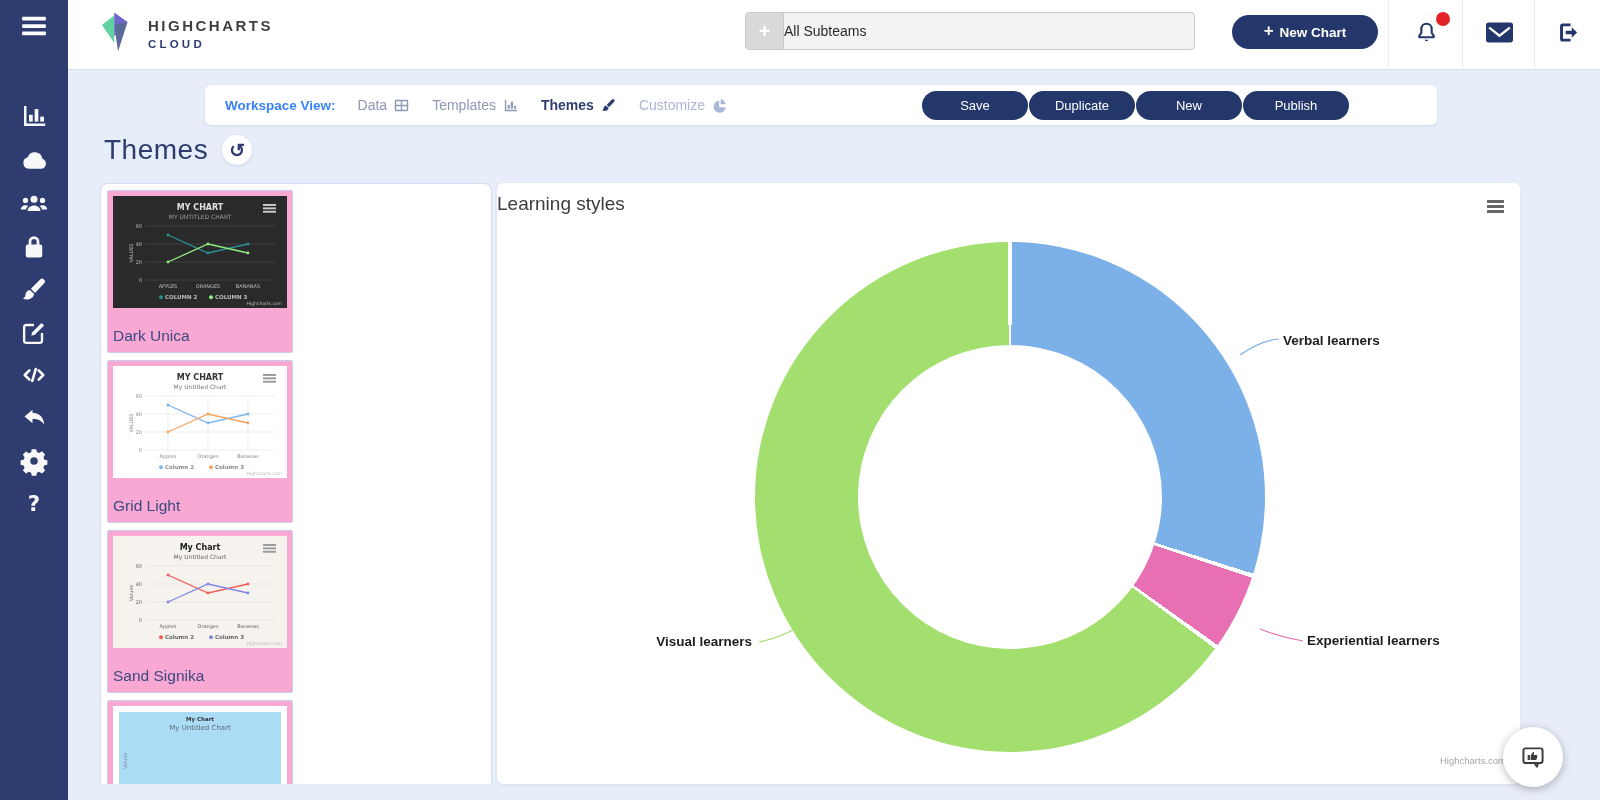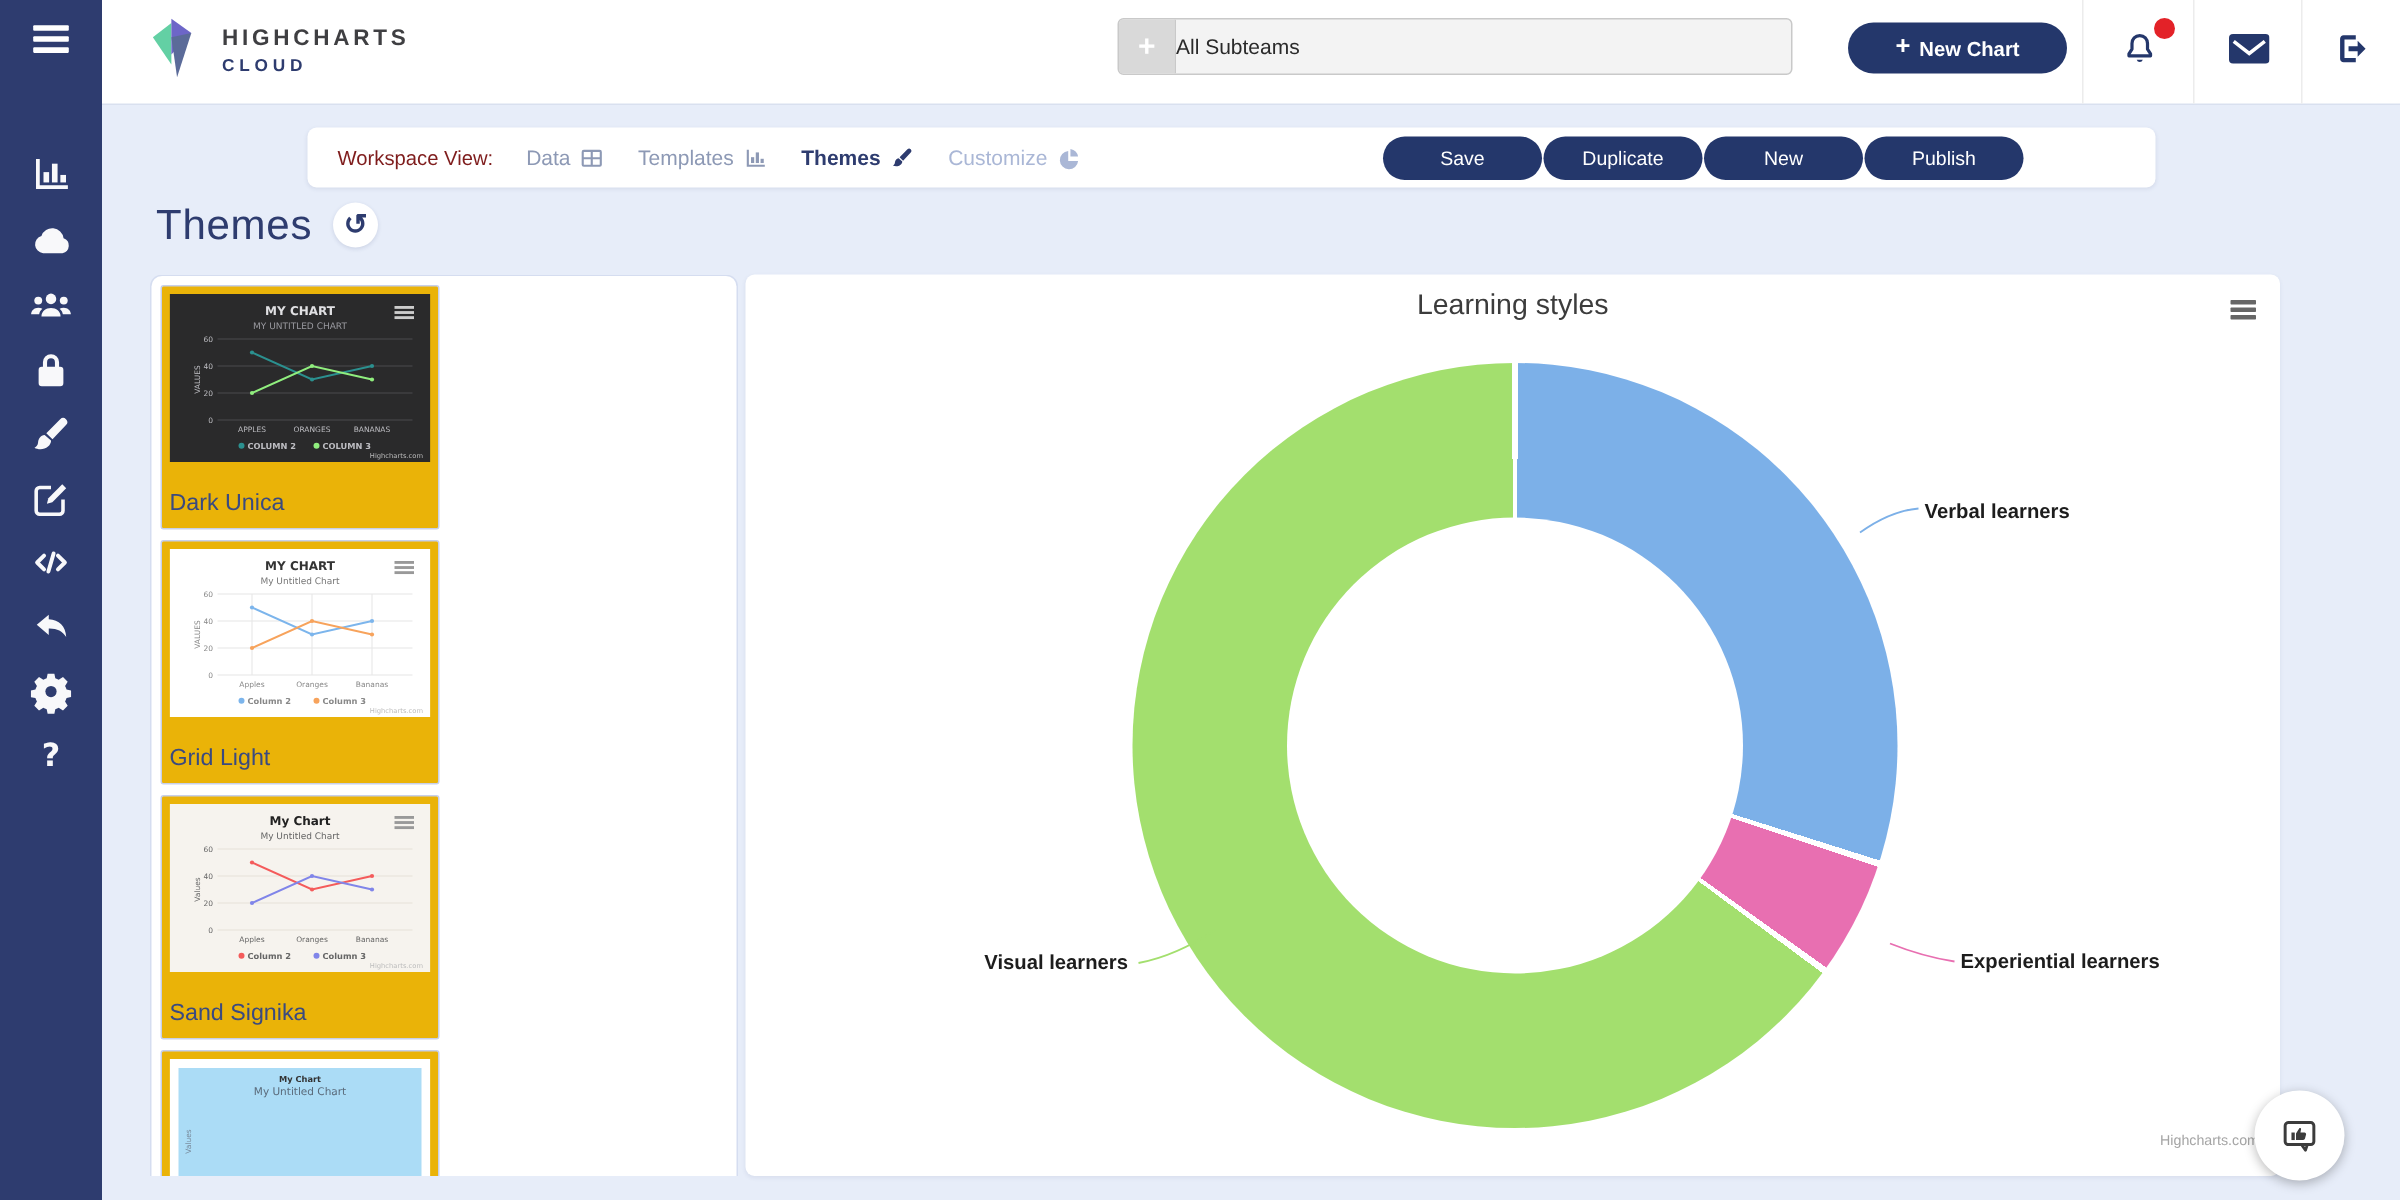--- a/index.html
+++ b/index.html
@@ -26,41 +26,41 @@
   .new-chart{position:absolute;left:1164px;top:15px;width:146px;height:34px;border:none;border-radius:17px;background:#24376b;color:#fff;font-size:13.5px;font-weight:bold;font-family:inherit;display:flex;align-items:center;justify-content:center;gap:6px;cursor:pointer}
   .new-chart .plus{font-size:17px;font-weight:bold;margin-top:-2px}
   .hdr-cell{position:absolute;top:0;height:69px;border-left:1px solid #ececec;display:flex;align-items:center;justify-content:center;color:#24376b;cursor:pointer}
   .hdr-cell svg{width:27px;height:27px}
   .cell-bell{left:1320px;width:74px}
   .cell-mail{left:1394px;width:72px}
   .cell-exit{left:1466px;width:66px}
   .red-dot{position:absolute;left:47px;top:12px;width:14px;height:14px;border-radius:50%;background:#e32228}
   
   .workspace-bar{position:absolute;left:205px;top:85px;width:1232px;height:40px;background:#fff;border-radius:6px;box-shadow:0 1px 3px rgba(46,60,111,.10);display:flex;align-items:center;padding:0 88px 0 20px;box-sizing:border-box;gap:22px;z-index:4}
-  .ws-label{font-weight:normal;font-size:13.5px;color:#7f1d1d}
+  .ws-label{font-weight:bold;font-size:13.5px;color:#3b82f6}
   .ws-tab{display:flex;align-items:center;gap:6px;font-size:14px;cursor:pointer}
   .ws-tab .ticon{width:17px;height:17px;display:inline-block}
   .ws-tab .ticon svg{width:100%;height:100%}
   .tone-muted{color:#8d99b5}
   .tone-light{color:#aab7d6}
   .tone-active{color:#2e3c6f;font-weight:bold}
   .ws-actions{margin-left:auto;display:flex;gap:1px}
   .action-btn{height:29px;min-width:106px;padding:0 20px;border:none;border-radius:15px;background:#24376b;color:#fff;font-size:13px;font-family:inherit;cursor:pointer}
   
   .page-head{position:absolute;left:104px;top:134px;display:flex;align-items:center;gap:14px;z-index:3}
   .page-title{margin:0;font-size:28px;font-weight:500;color:#2e3c6f;letter-spacing:.5px}
   .undo-circle{width:30px;height:30px;border-radius:50%;background:#fff;box-shadow:0 1px 3px rgba(46,60,111,.15);display:flex;align-items:center;justify-content:center;color:#2e3c6f;font-size:19px;font-weight:bold;cursor:pointer;line-height:1}
   
   .themes-panel{position:absolute;left:100px;top:183px;width:392px;height:601px;background:#fff;border:1px solid #d5ddf0;border-bottom:none;border-radius:8px 8px 0 0;box-sizing:border-box;padding:6px;display:flex;flex-wrap:wrap;gap:7px;align-content:flex-start;overflow:hidden;z-index:2}
-  .theme-card{width:186px;height:163px;border:1px solid #c7d0ea;border-radius:2px;box-sizing:border-box;padding:5px;background:#eab308;cursor:pointer}
+  .theme-card{width:186px;height:163px;border:1px solid #c7d0ea;border-radius:2px;box-sizing:border-box;padding:5px;background:#f9a8d4;cursor:pointer}
   .thumb{width:174px;height:112px;overflow:hidden}
   .theme-label{font-size:15.5px;color:#3a4a80;padding-top:19px;white-space:nowrap}
   
   .chart-panel{position:absolute;left:497px;top:183px;width:1023px;height:601px;background:#fff;border-radius:6px;box-shadow:0 1px 3px rgba(46,60,111,.08);z-index:2}
-  .chart-title{position:absolute;top:10px;left:0;width:100%;text-align:center;font-size:19px;color:#3c3c3c}
+  .chart-title{position:absolute;top:10px;left:0;width:100%;font-size:19px;color:#3c3c3c}
   .chart-menu{position:absolute;right:16px;top:17px;width:17px;height:14px;cursor:pointer}
   .chart-menu span{display:block;height:2.6px;background:#666;margin-bottom:2.4px;border-radius:.5px}
   .donut{position:absolute;left:258px;top:59px;width:510px;height:510px;border-radius:50%;cursor:pointer}
   .donut-hole{position:absolute;left:361px;top:162px;width:304px;height:304px;border-radius:50%;background:#fff;pointer-events:none}
   .connectors{position:absolute;left:0;top:0;width:1023px;height:601px;pointer-events:none}
   .slice-label{position:absolute;font-size:13.5px;font-weight:bold;color:#1d1d1d;white-space:nowrap}
   .chart-watermark{position:absolute;right:14px;bottom:18px;font-size:9.5px;color:#a5a5a5}
   
   .feedback-btn{position:absolute;left:1503px;top:727px;width:60px;height:60px;border-radius:50%;background:#fff;box-shadow:0 2px 8px rgba(0,0,0,.28);display:flex;align-items:center;justify-content:center;cursor:pointer;z-index:9}
   .feedback-btn svg{width:28px;height:28px}

